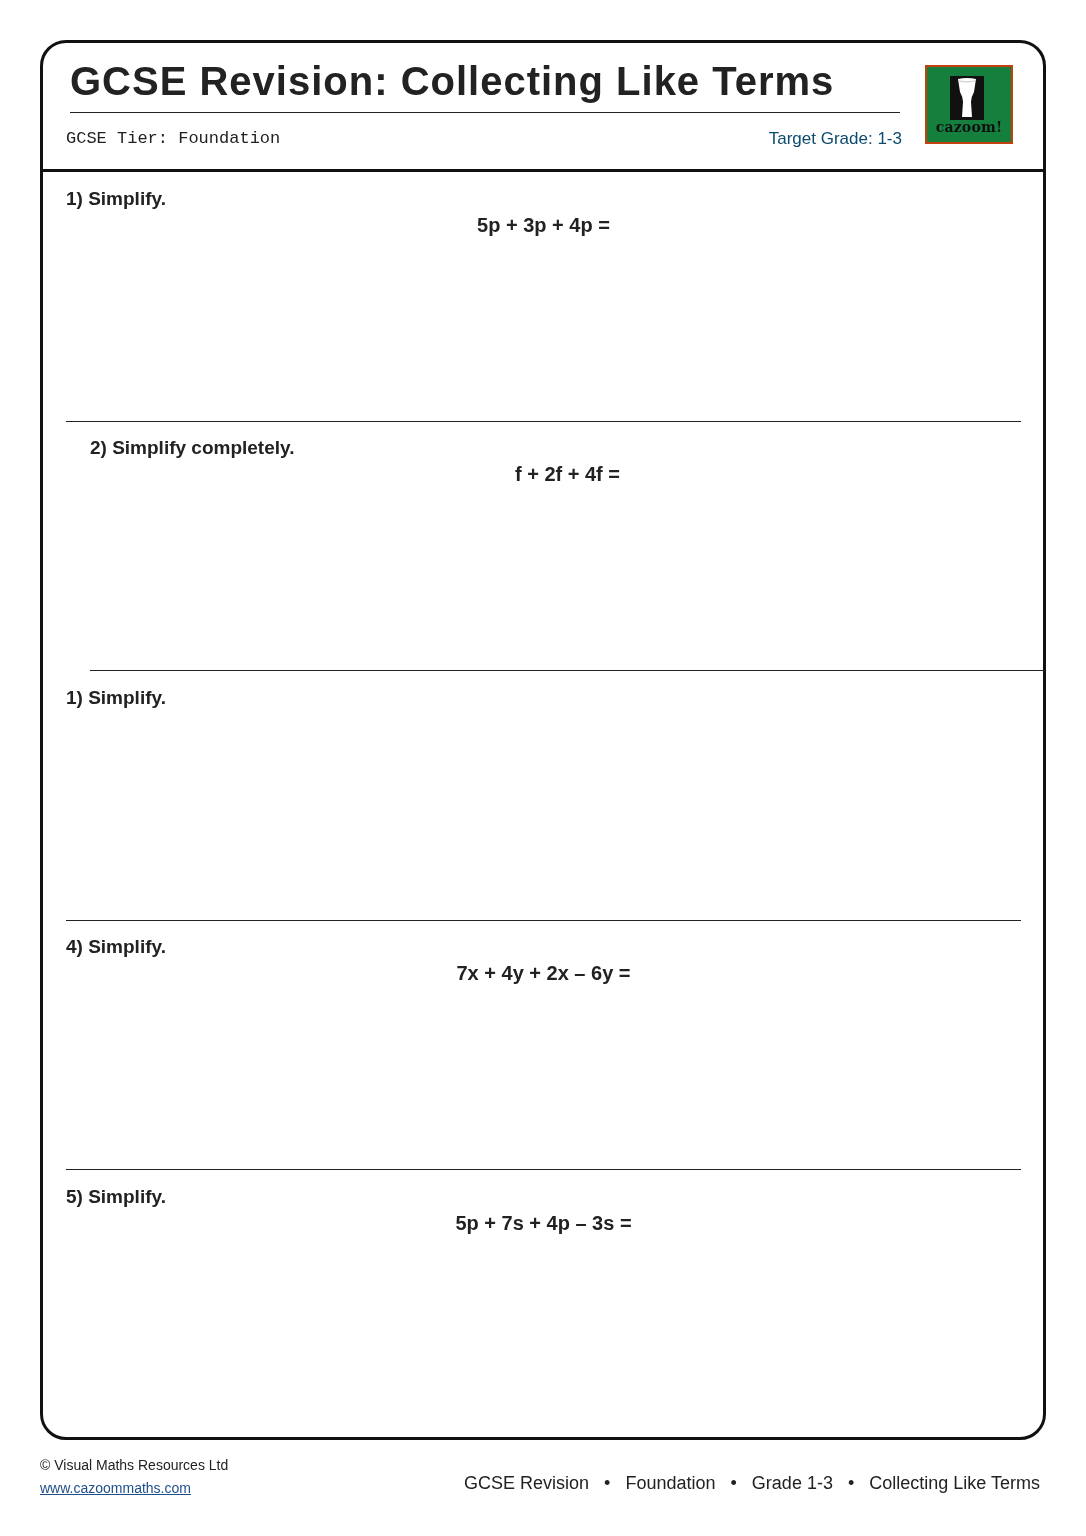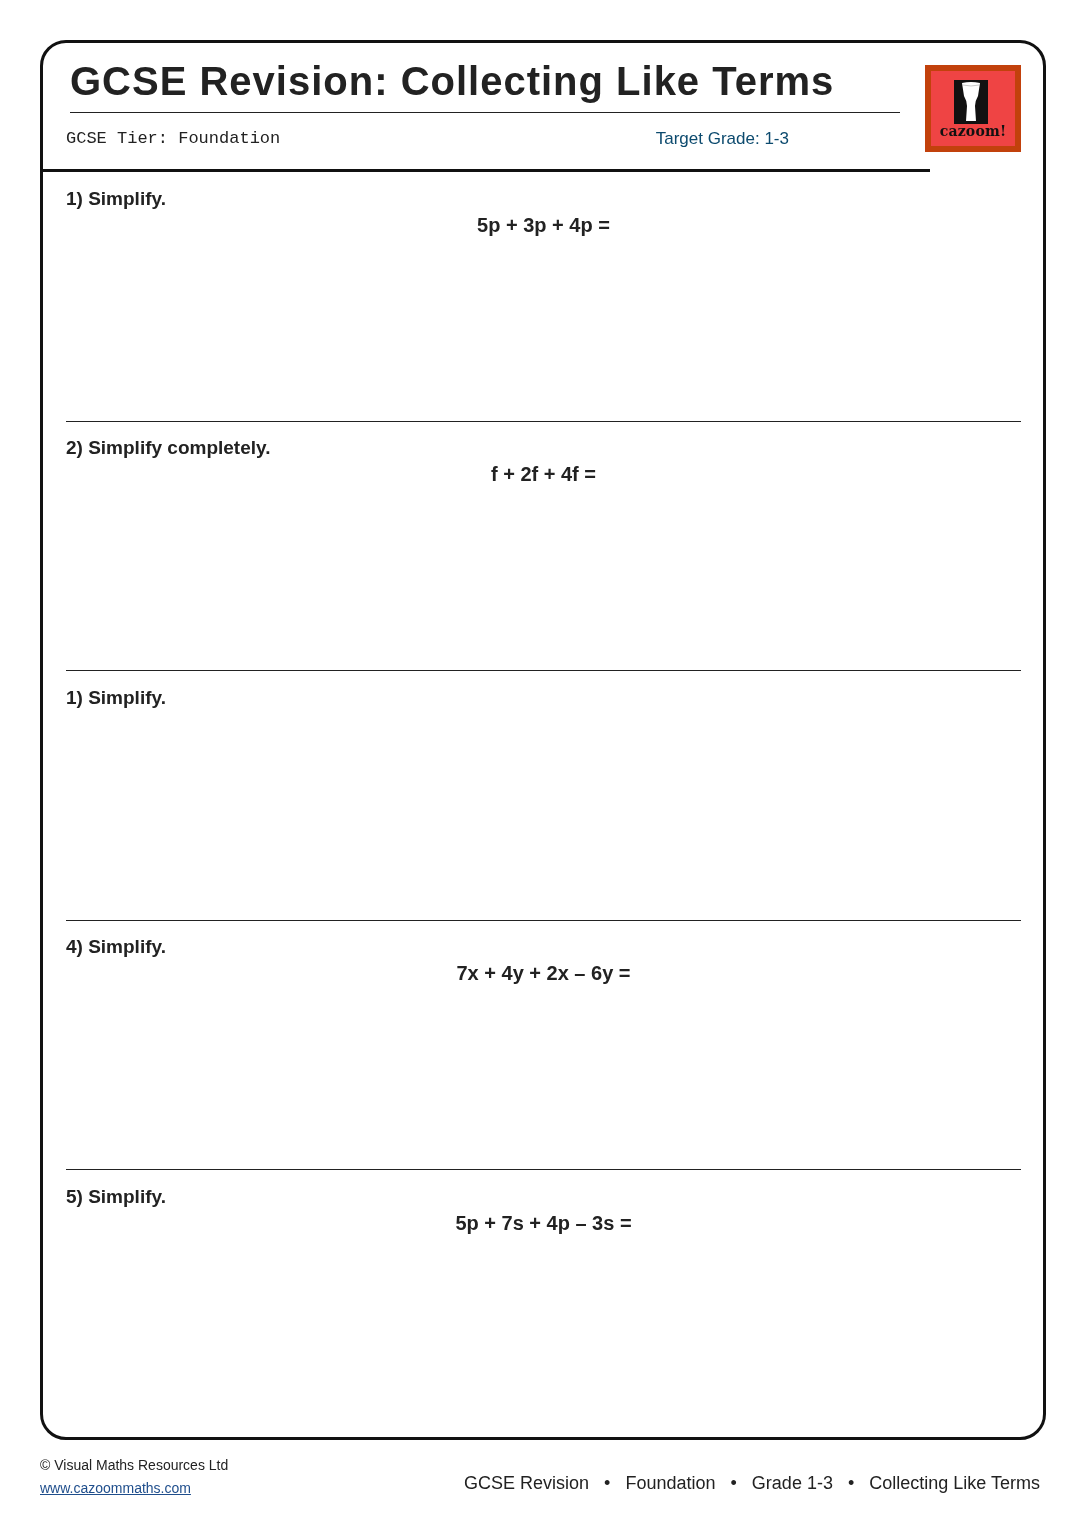--- a/index.html
+++ b/index.html
@@ -22,21 +22,21 @@
       width: 1000px;
       height: 1394px;
       border: 3px solid #111;
       border-radius: 26px;
       box-sizing: content-box;
     }
     .header {
       position: absolute;
       left: 0;
       top: 0;
-      width: 887px;
+      width: 1000px;
       height: 126px;
       border-bottom: 3px solid #111;
     }
     .title {
       position: absolute;
       left: 27px;
       top: 16px;
       font-size: 40px;
       font-weight: bold;
       letter-spacing: 1px;
@@ -65,22 +65,22 @@
       top: 86px;
       font-size: 17px;
       color: #0c4a6e;
     }
     .logo {
       position: absolute;
       left: 882px;
       top: 22px;
       width: 84px;
       height: 75px;
-      border: 6px solid #c2410c;
-      background: #ef4444;
+      border: 2px solid #c2410c;
+      background: #15803d;
     }
     .logo-mark {
       position: absolute;
       left: 23px;
       top: 9px;
       width: 34px;
       height: 44px;
       background: #111;
     }
     .logo-mark svg {
@@ -173,21 +173,21 @@
       </div>
       <div class="logo-text">cazoom!</div>
     </div>
   </div>
 
   <div class="question divided" style="top:129px;">
     <div class="q-label">1)  Simplify.</div>
     <div class="q-expr">5p + 3p + 4p =</div>
   </div>
 
-  <div class="question divided" style="top:378px;">
+  <div class="question divided" style="top:378px;margin-left:24px;">
     <div class="q-label">2)  Simplify completely.</div>
     <div class="q-expr">f + 2f + 4f =</div>
   </div>
 
   <div class="question divided" style="top:628px;">
     <div class="q-label">1)  Simplify.</div>
   </div>
 
   <div class="question divided" style="top:877px;">
     <div class="q-label">4)  Simplify.</div>

